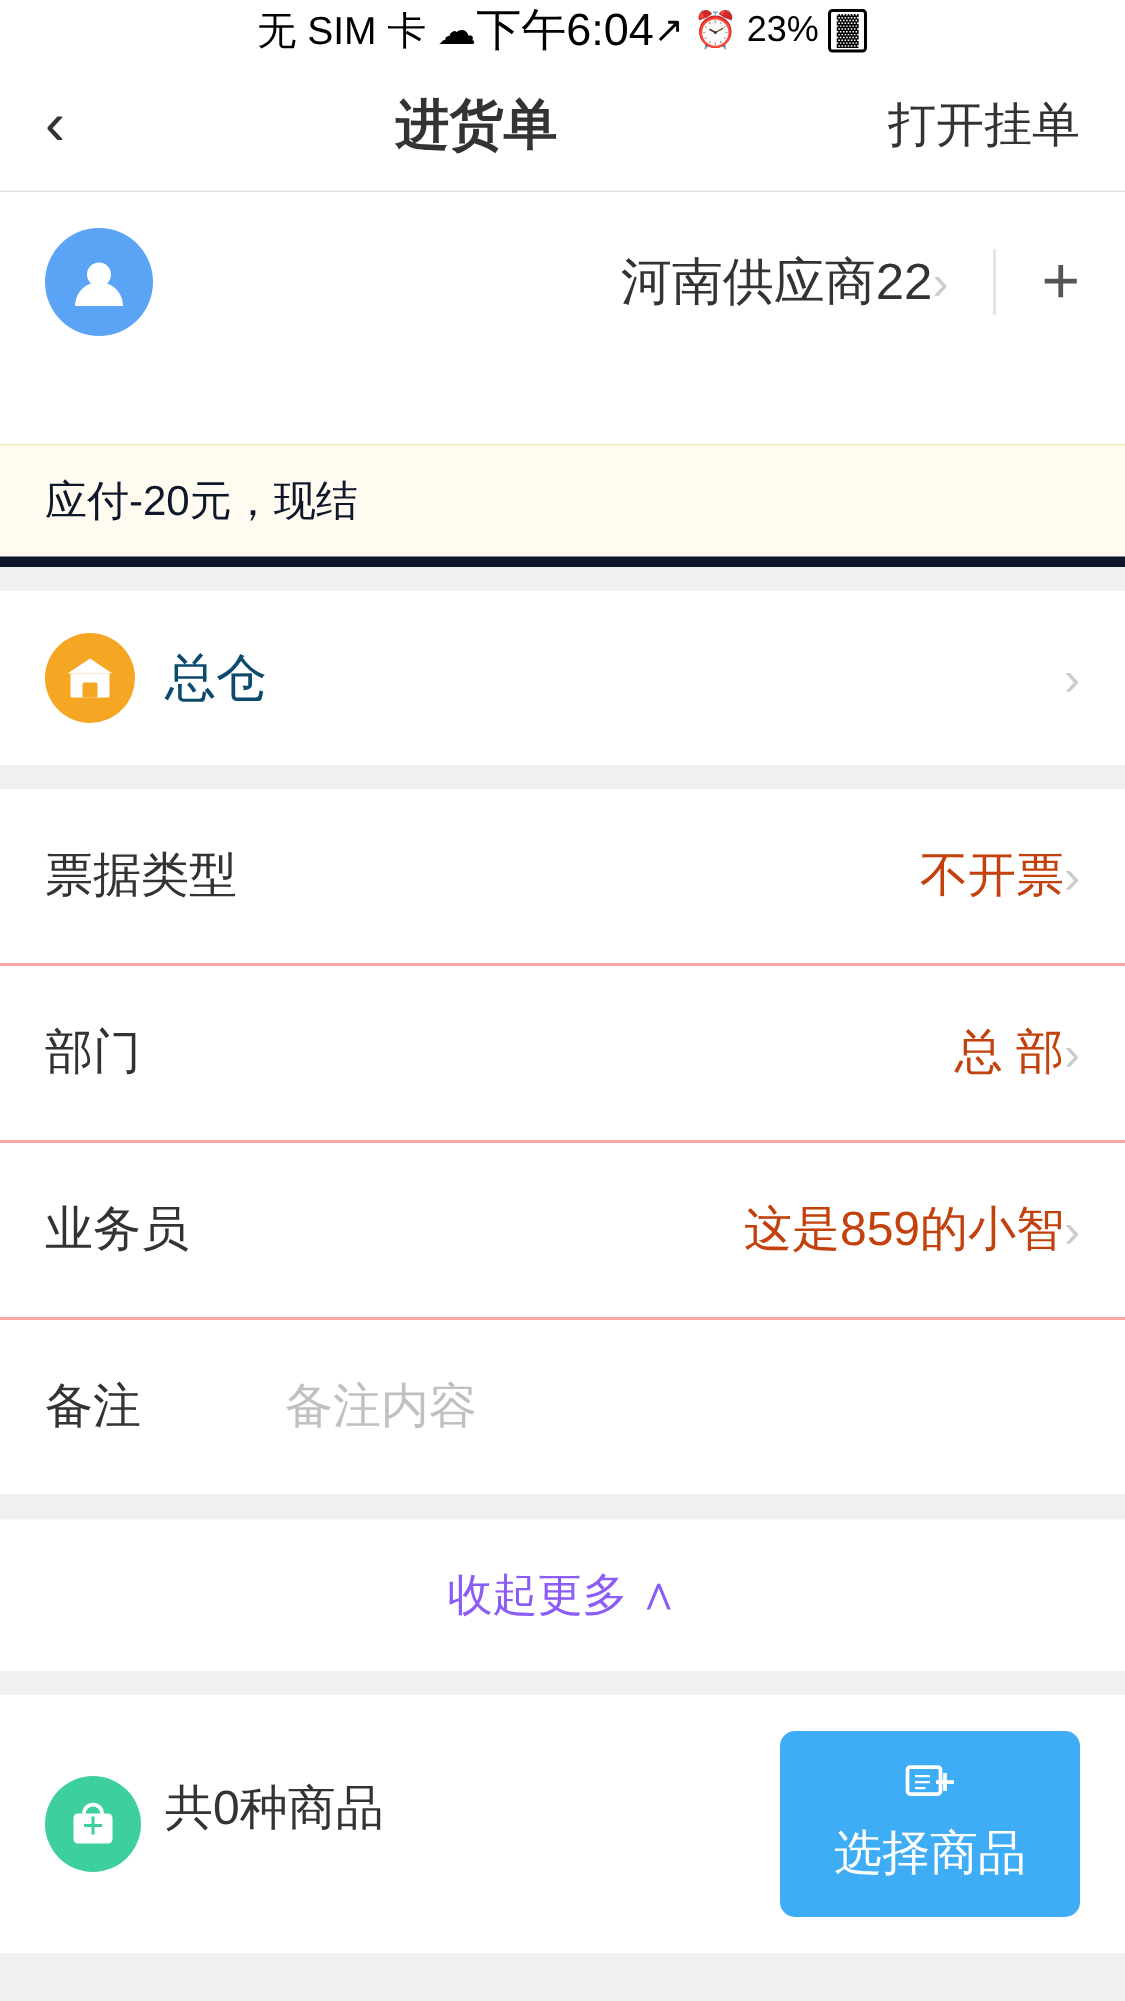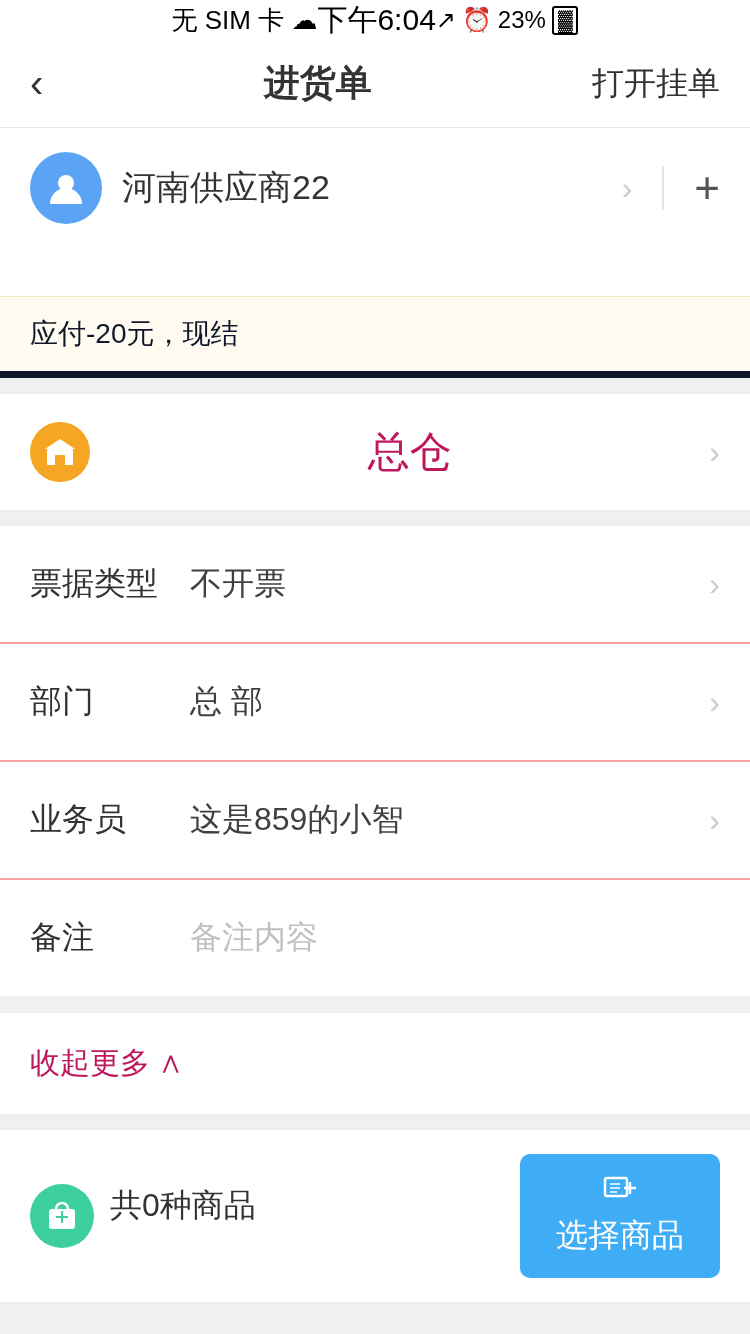--- a/index.html
+++ b/index.html
@@ -81,20 +81,21 @@
       align-items: center;
       justify-content: center;
       margin-right: 20px;
       flex-shrink: 0;
     }
     .supplier-avatar svg { width: 40px; height: 40px; }
     .supplier-name {
       font-size: 34px;
       color: #333;
       flex: 1;
+      text-align: right;
     }
     .supplier-chevron {
       color: #ccc;
       font-size: 32px;
       margin-right: 30px;
     }
     .supplier-divider {
       width: 2px;
       height: 44px;
       background: #e5e5e5;
@@ -130,24 +131,23 @@
       height: 60px;
       border-radius: 50%;
       background: #f5a623;
       display: flex;
       align-items: center;
       justify-content: center;
       margin-right: 20px;
       flex-shrink: 0;
     }
     .warehouse-name {
-      font-size: 42px;
-      color: #be185d;
-      flex: 1;
-      text-align: center;
+      font-size: 34px;
+      color: #0c4a6e;
+      flex: 1;
     }
     .chevron {
       color: #ccc;
       font-size: 32px;
     }
 
     
     .form-section {
       background: #fff;
       margin-top: 16px;
@@ -163,36 +163,38 @@
       border-bottom: none;
     }
     .form-label {
       font-size: 32px;
       color: #333;
       width: 160px;
       flex-shrink: 0;
     }
     .form-value {
       font-size: 32px;
-      color: #404040;
-      flex: 1;
+      color: #c2410c;
+      flex: 1;
+      text-align: right;
     }
     .form-placeholder {
       font-size: 32px;
       color: #c0c0c0;
       flex: 1;
     }
 
     
     .collapse-btn {
       background: #fff;
       margin-top: 16px;
       padding: 30px;
+      text-align: center;
       font-size: 30px;
-      color: #be185d;
+      color: #8b5cf6;
       cursor: pointer;
       border-top: 1px solid #f0f0f0;
     }
 
     
     .bottom-bar {
       background: #fff;
       margin-top: 16px;
       padding: 24px 30px;
       display: flex;

